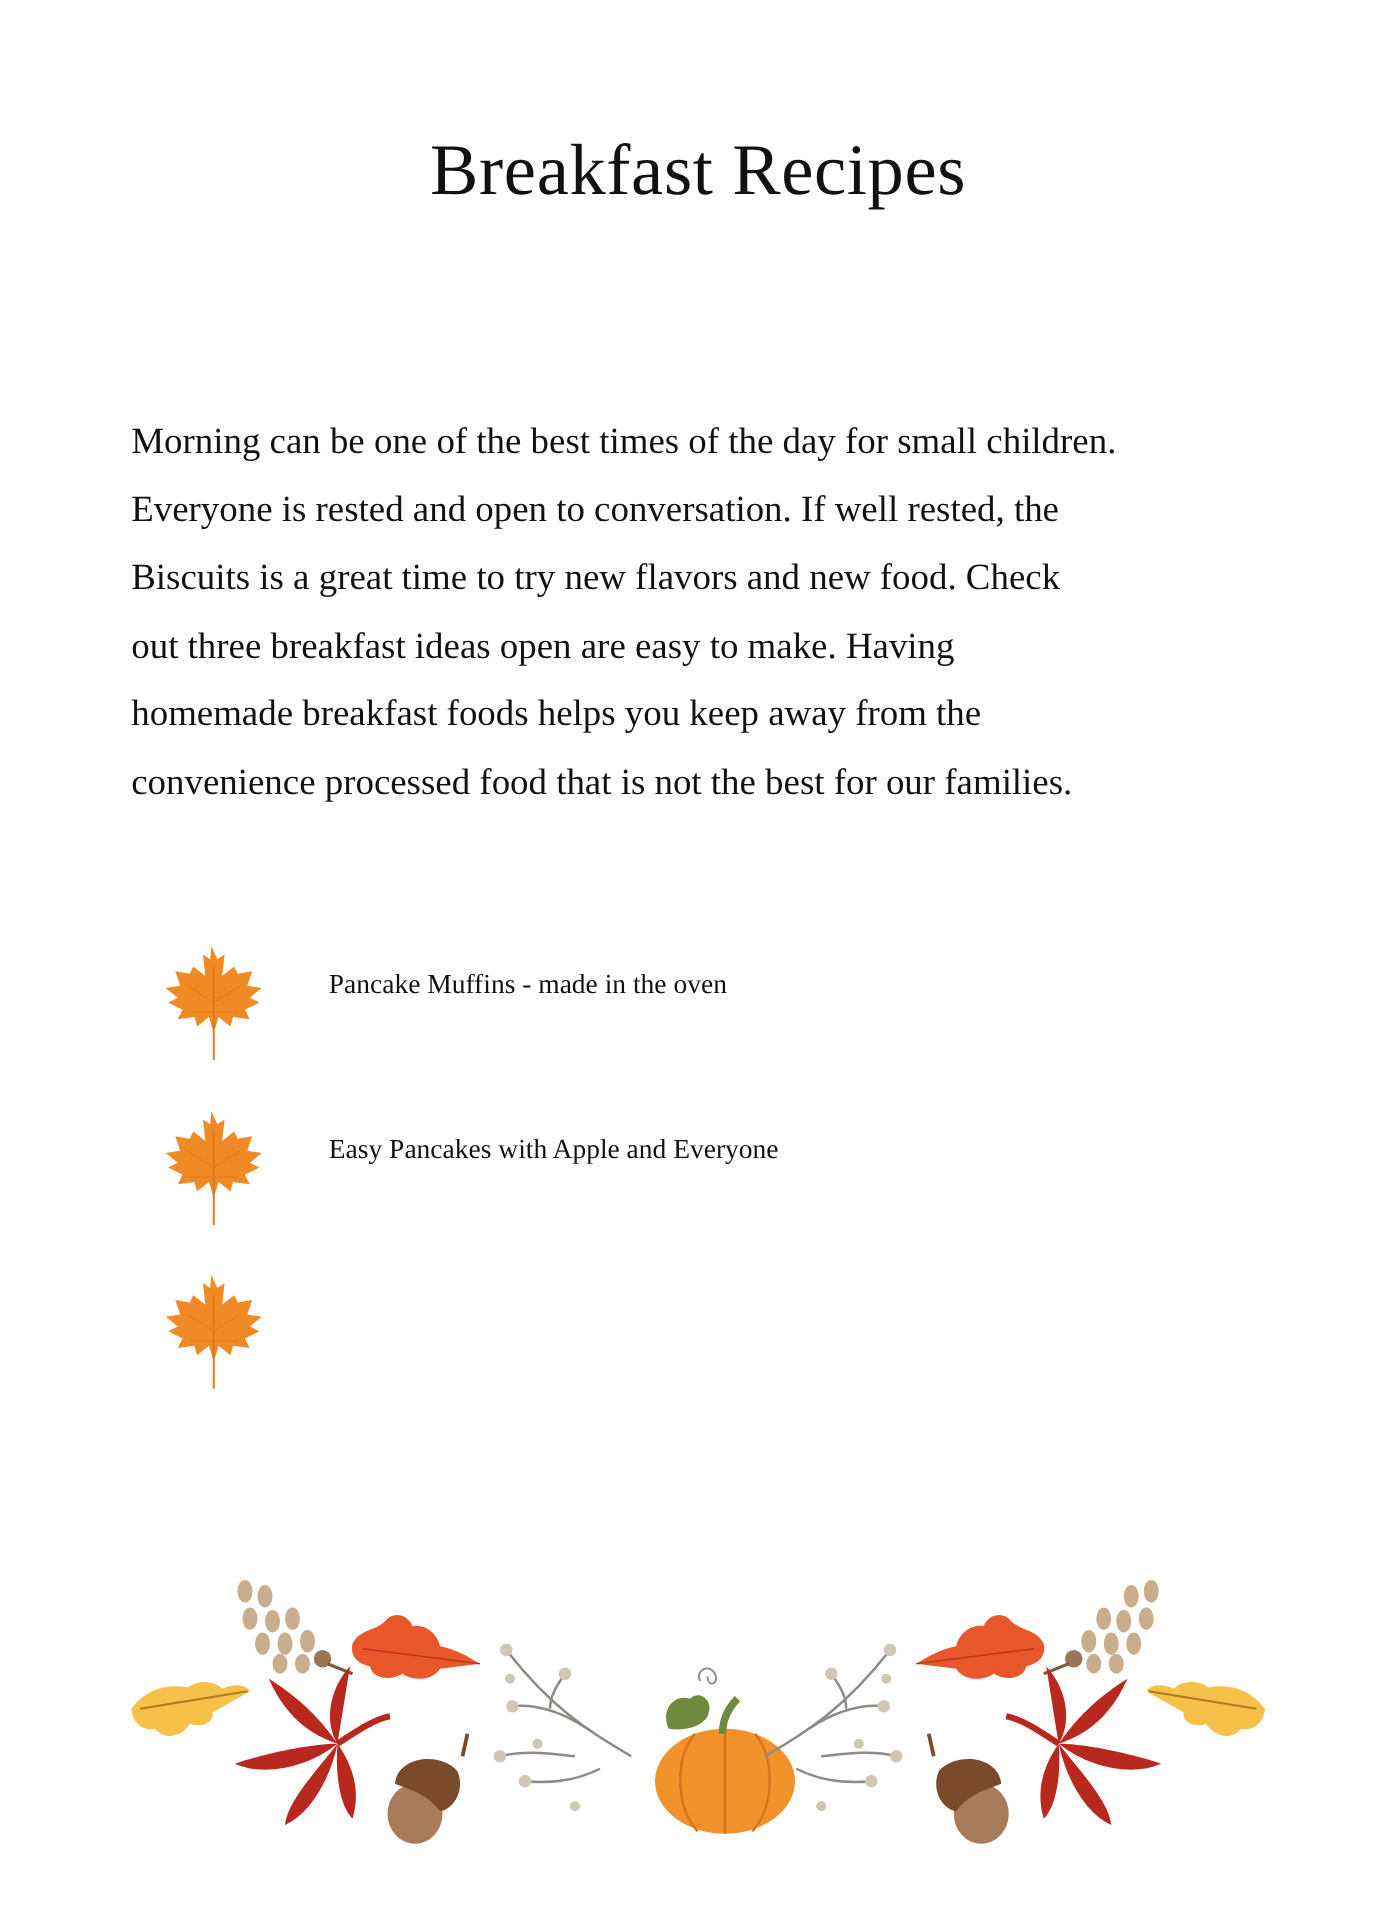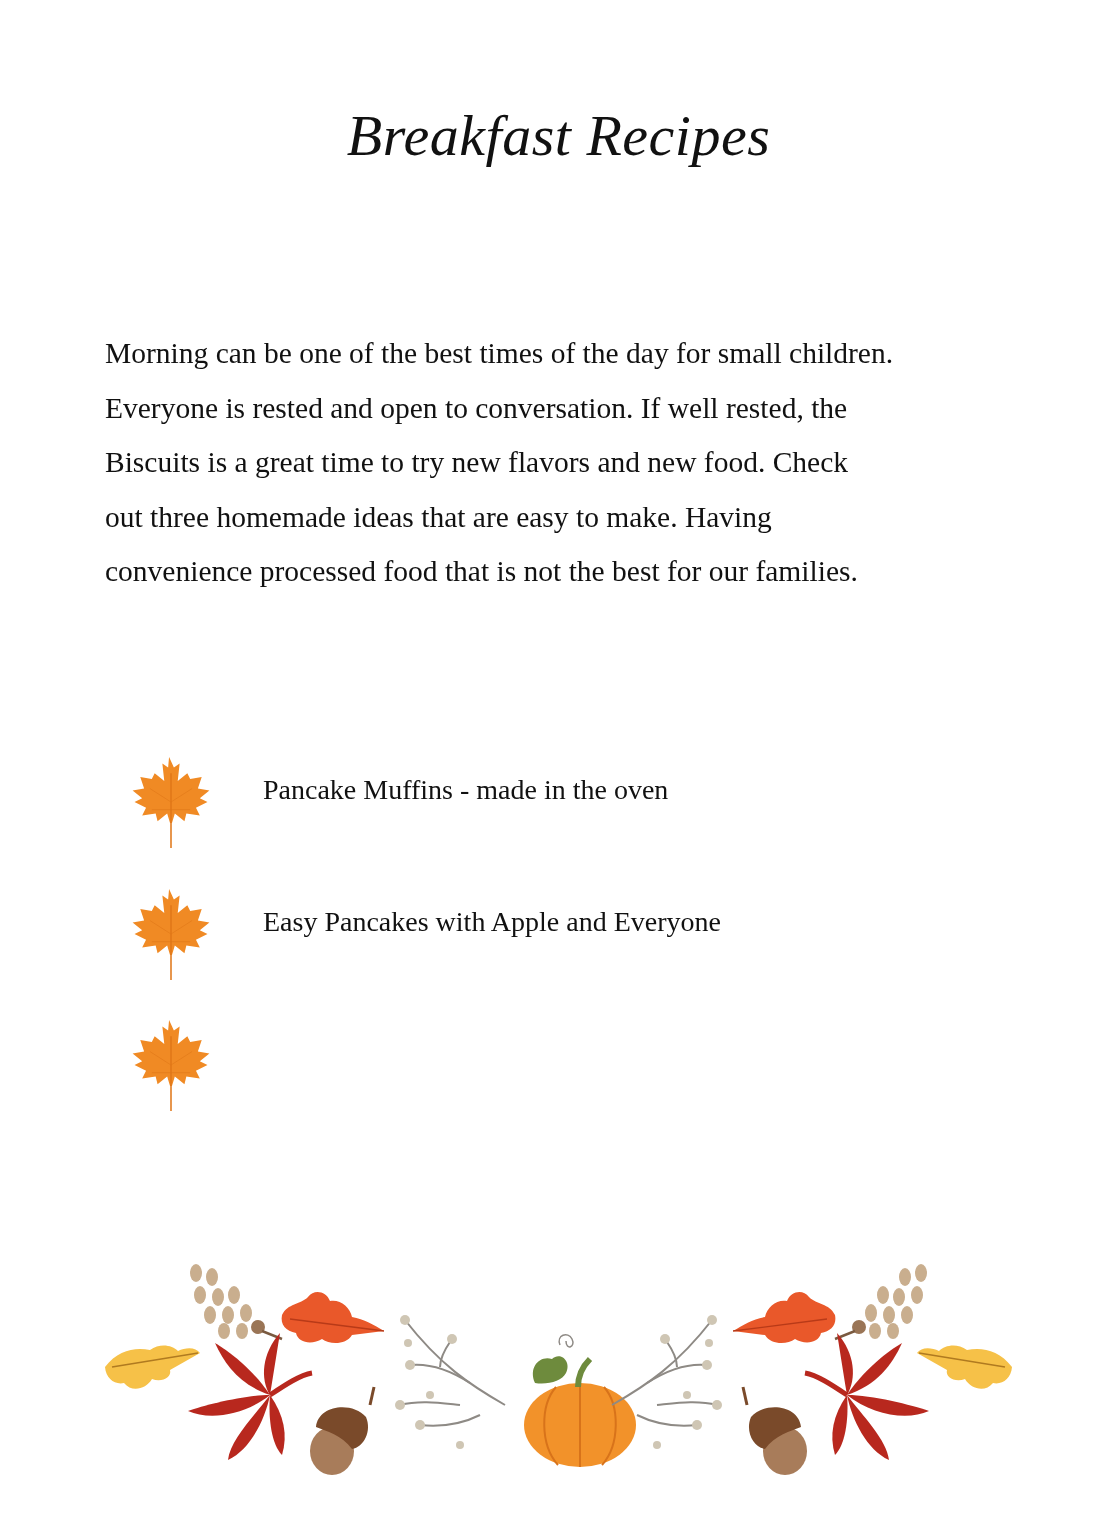--- a/index.html
+++ b/index.html
@@ -3,47 +3,48 @@
   <meta charset="utf-8">
   <style>
     html, body { margin: 0; padding: 0; background: #ffffff; }
     body {
       width: 1117px; height: 1536px; position: relative; overflow: hidden;
       font-family: "DejaVu Serif", "Liberation Serif", serif; color: #111;
     }
     .title {
       position: absolute; top: 102px; left: 0; width: 1117px; text-align: center;
       font-family: "Liberation Serif", "DejaVu Serif", serif;
-      font-size: 58px; font-weight: normal; letter-spacing: 0.5px; margin: 0; font-style: italic;
+      font-size: 58px; font-weight: normal; letter-spacing: 0.5px; margin: 0;
     }
     .intro {
       position: absolute; left: 95px; top: 326px; width: 990px;
       font-family: "Liberation Serif", "DejaVu Serif", serif;
       font-size: 29.5px; line-height: 54.5px; margin-left: 10px;
     }
     .intro .line { display: block; white-space: nowrap; }
     .recipes { position: absolute; left: 0; top: 0; }
     .recipe-item { position: absolute; left: 123px; height: 100px; width: 900px; }
     .leaf-icon { position: absolute; left: 0; top: 0; width: 96px; height: 100px; }
     .recipe-label {
       position: absolute; left: 140px; top: 22px; white-space: nowrap;
-      font-family: "Liberation Serif", "DejaVu Serif", serif; font-size: 28px;
+      font-family: "Liberation Serif", "DejaVu Serif", serif; font-size: 22px;
     }
     .garland { position: absolute; left: 0; top: 1255px; width: 1117px; height: 230px; }
   </style>
 </head>
 <body>
 
 <h1 class="title">Breakfast Recipes</h1>
 
 <div class="intro">
   <span class="line">Morning can be one of the best times of the day for small children.</span>
   <span class="line">Everyone is rested and open to conversation. If well rested, the</span>
   <span class="line">Biscuits is a great time to try new flavors and new food. Check</span>
-  <span class="line">out three homemade ideas that are easy to make.  Having</span>
+  <span class="line">out three breakfast ideas open are easy to make.  Having</span>
+  <span class="line">homemade breakfast foods helps you keep away from the</span>
   <span class="line">convenience processed food that is not the best for our families.</span>
 </div>
 
 <svg width="0" height="0" style="position:absolute">
   <defs>
     <symbol id="maple" viewBox="0 0 100 100">
       <path fill="#F08A24" d="M48 3 L53 14 L59 10 L57 28 L67 20 L70 26 L82 24 L78 36 L90 38 L80 46 L88 50 L76 56 L80 64 L66 62 L64 70 L54 62 L51 72 L49 72 L46 62 L36 70 L34 62 L20 64 L24 56 L12 50 L20 46 L10 38 L22 36 L18 24 L30 26 L33 20 L43 28 L41 10 L47 14 Z"></path>
       <path d="M50 20 L50 98" stroke="#E07718" stroke-width="1.6" fill="none"></path>
       <path d="M50 50 L28 36 M50 50 L72 36 M50 58 L30 58 M50 58 L70 58" stroke="#E07718" stroke-width="0.9" fill="none" opacity="0.7"></path>
     </symbol>

